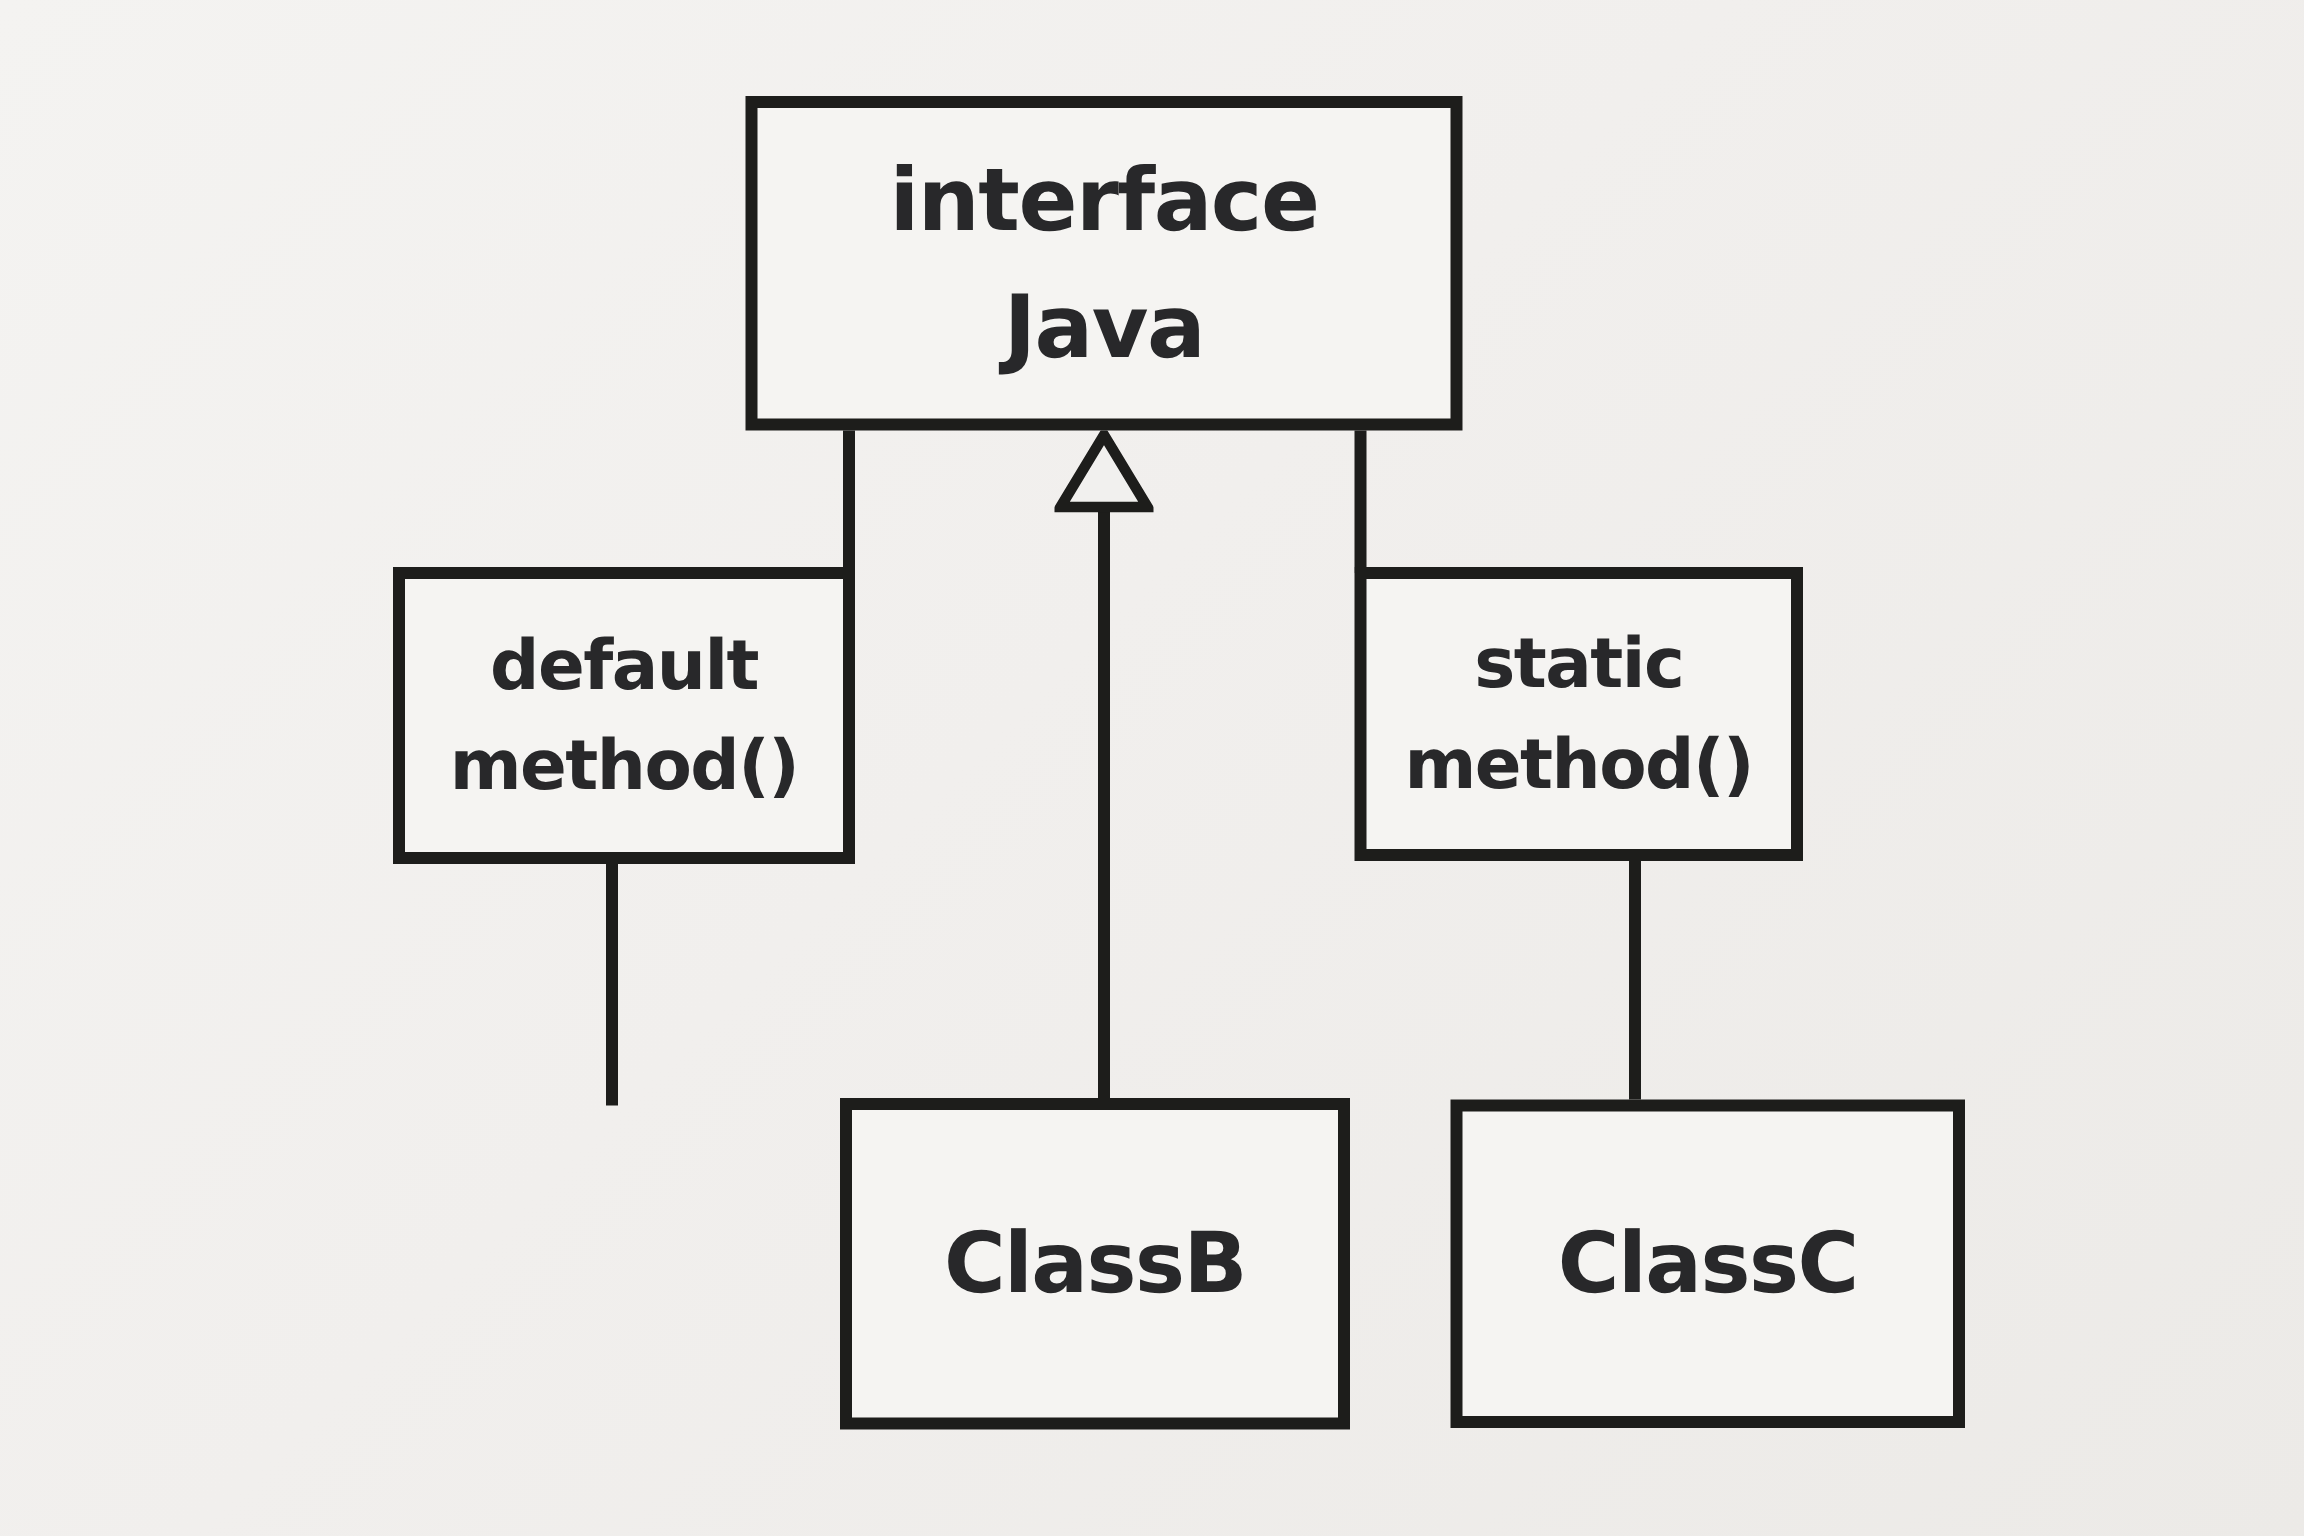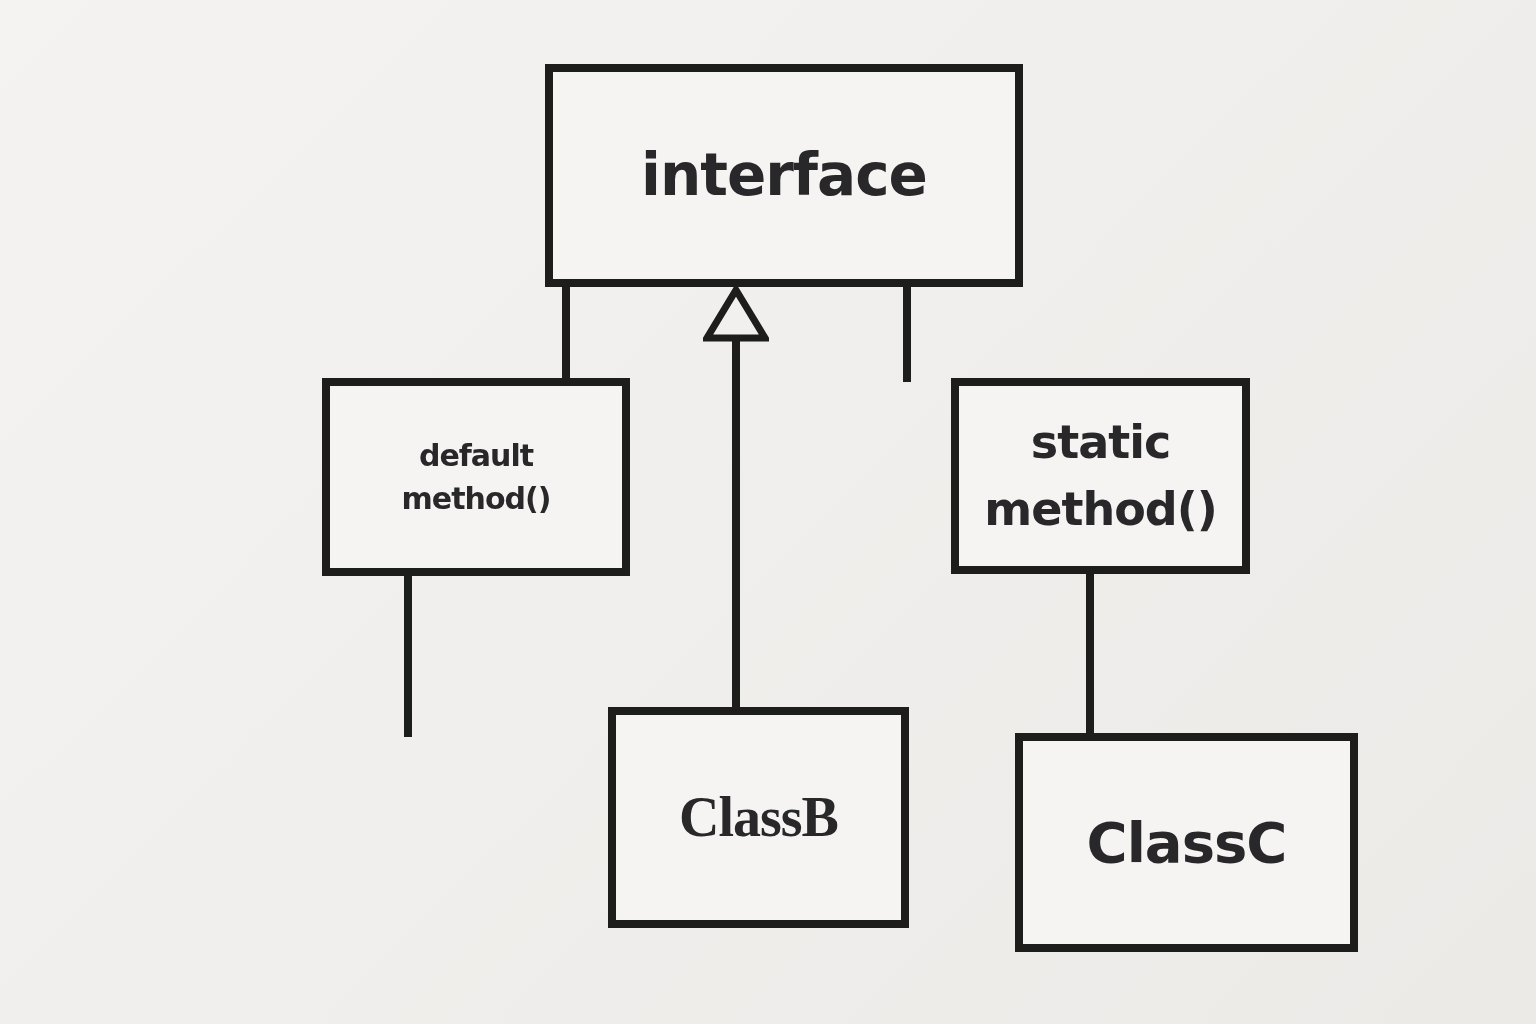--- a/index.html
+++ b/index.html
@@ -21,42 +21,40 @@
     border: 8px solid #1d1d1b;
     display: flex;
     flex-direction: column;
     align-items: center;
     justify-content: center;
     text-align: center;
     color: #28282a;
     font-weight: bold;
     letter-spacing: -1px;
     line-height: 1.45;
-    margin-left: 48px;
   }
   .node-interface {
     left: 497px; top: 64px; width: 478px; height: 223px;
     font-size: 58px;
   }
   .node-default {
-    left: 274px; top: 378px; width: 308px; height: 198px;
-    font-size: 30px;
+    left: 262px; top: 378px; width: 308px; height: 198px;
+    font-size: 46px;
   }
   .node-static {
     left: 903px; top: 378px; width: 299px; height: 196px;
     font-size: 46px;
   }
   .node-classa {
     left: 145px; top: 733px; width: 344px; height: 219px;
     font-size: 56px;
   }
   .node-classb {
-    left: 560px; top: 707px; width: 301px; height: 221px;
+    left: 560px; top: 732px; width: 340px; height: 221px;
     font-size: 56px;
-    font-family: Liberation Serif, serif;
   }
   .node-classc {
     left: 967px; top: 733px; width: 343px; height: 219px;
     font-size: 56px;
     justify-content: center;
   }
   .vline {
     position: absolute;
     width: 8px;
     background: #1d1d1b;
@@ -82,20 +80,21 @@
   <div class="vline edge-default-classa"></div>
   <div class="vline edge-static-classc"></div>
   <div class="vline edge-classb-stem"></div>
 
   <svg class="arrow-head" viewBox="0 0 66 58" xmlns="http://www.w3.org/2000/svg">
     <polygon points="33,4 62,52 4,52" fill="#f1f0ee" stroke="#1d1d1b" stroke-width="7" stroke-linejoin="miter"></polygon>
   </svg>
 
   <div class="node node-interface">
     <span>interface</span>
+    <span>Java</span>
   </div>
 
   <div class="node node-default">
     <span>default</span>
     <span>method()</span>
   </div>
 
   <div class="node node-static">
     <span>static</span>
     <span>method()</span>

